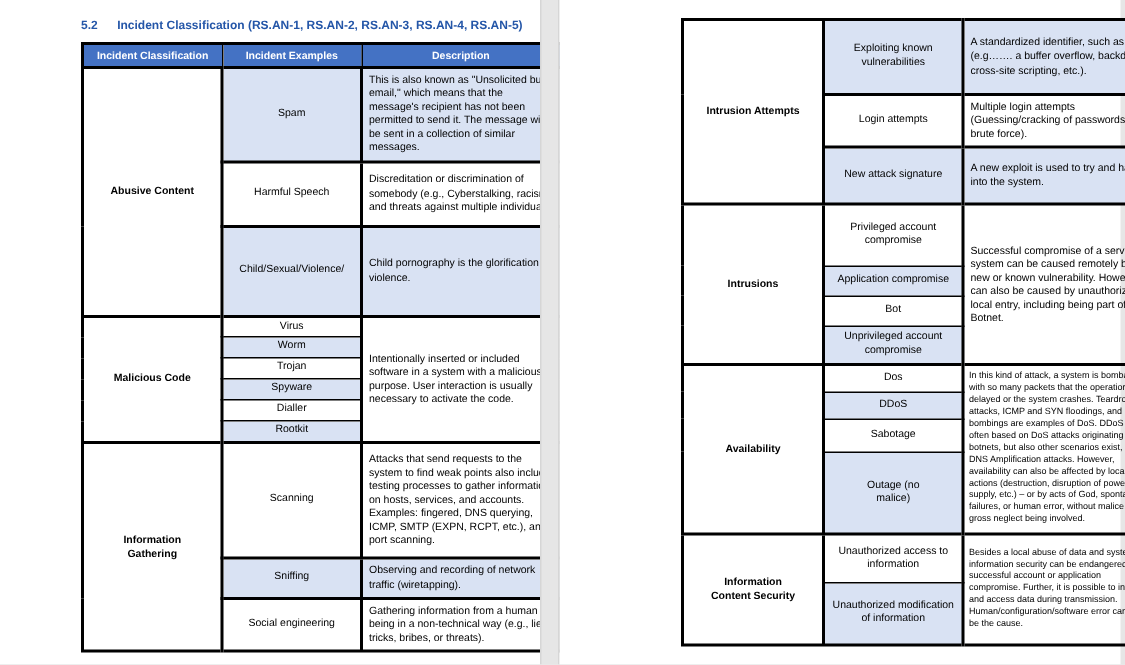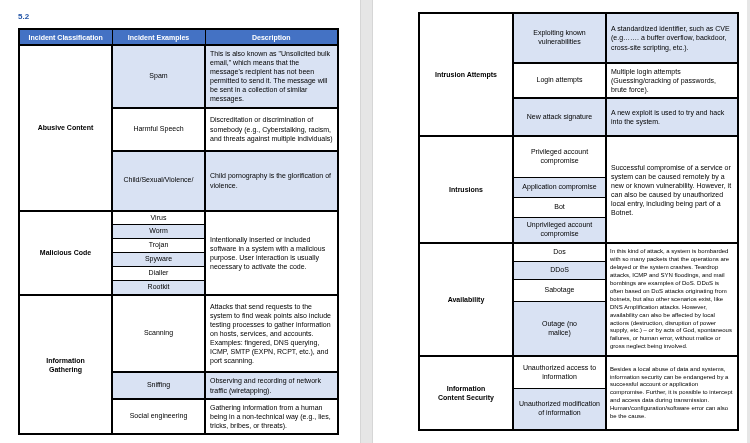--- a/index.html
+++ b/index.html
@@ -3,21 +3,21 @@
 <meta charset="utf-8">
 <style>
   * { box-sizing: border-box; margin: 0; padding: 0; }
   html, body { width: 750px; height: 443px; overflow: hidden; }
   body {
     background: #e8e8e8;
     font-family: "Liberation Sans", "DejaVu Sans", sans-serif;
     position: relative;
   }
   .page {
-    position: absolute; top: 0; height: 443px; background: #ffffff;
+    position: absolute; top: 0; height: 443px; background: #ffffff; padding-left: 36px;
   }
   .page-left  { left: 0;   width: 360px; }
   .page-right { left: 373px; width: 374px; }
   .page-gap {
     position: absolute; top: 0; left: 360px; width: 13px; height: 443px;
     background: #e6e6e6; border-left: 1px solid #d6d6d6; border-right: 1px solid #d6d6d6;
   }
   .edge-sliver {
     position: absolute; top: 0; right: 0; width: 3px; height: 443px; background: #e6e6e6;
   }
@@ -67,20 +67,21 @@
   td.desc.small { font-size: 6px; line-height: 1.32; padding: 3px 3px; }
   .shaded { background: #d9e2f3; }
   tr.hb > td { border-top: 2px solid #000; }
 </style>
 </head>
 <body>
 
 <div class="page page-left">
   <div class="heading">
     <span>5.2</span>
+    <span>Incident Classification (RS.AN-1, RS.AN-2, RS.AN-3, RS.AN-4, RS.AN-5)</span>
   </div>
 
   <table class="inc-table">
     <colgroup>
         <col style="width:93px">
         <col style="width:93px">
         <col style="width:133px">
       </colgroup>
     <tbody>
         <tr style="height:16px">

